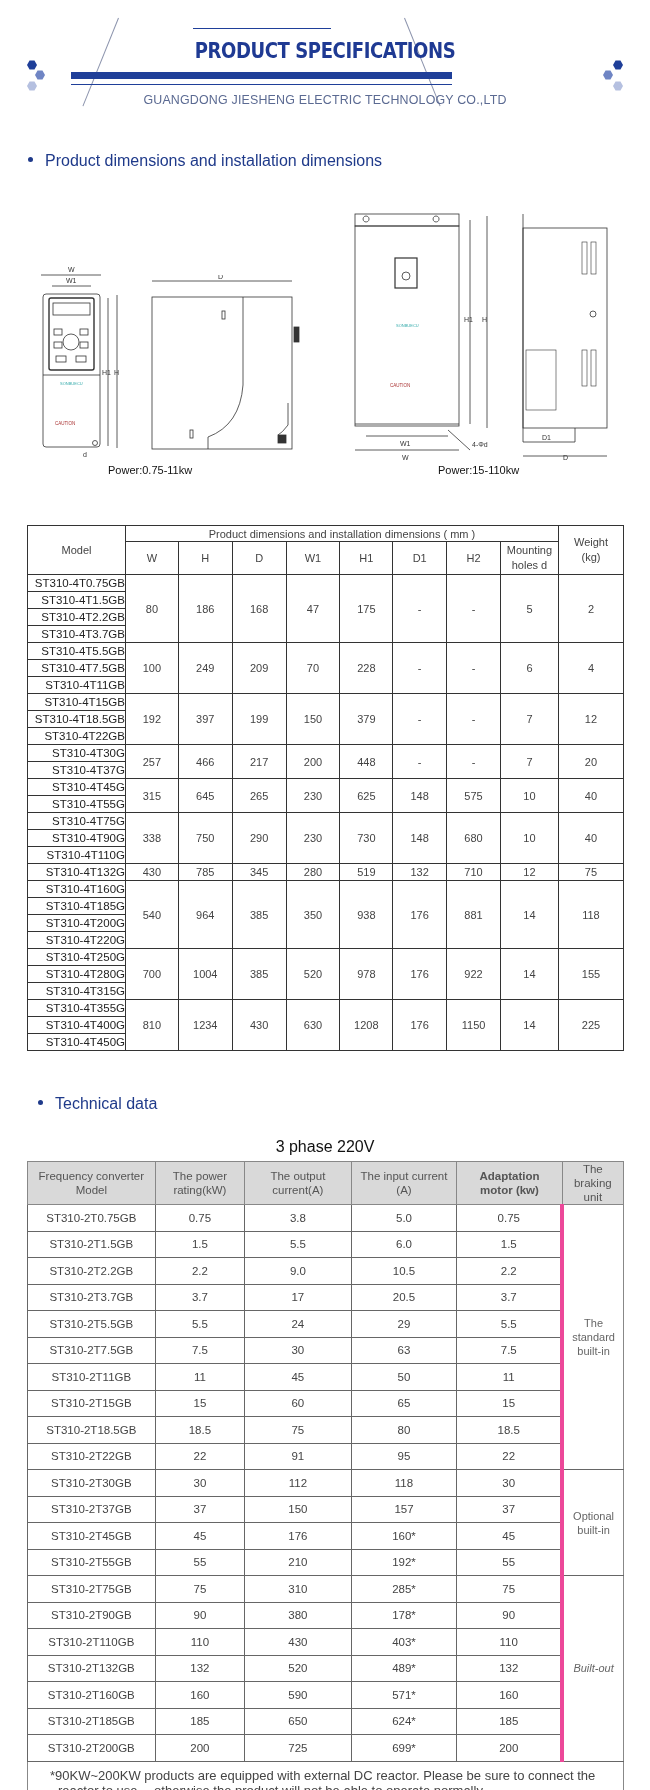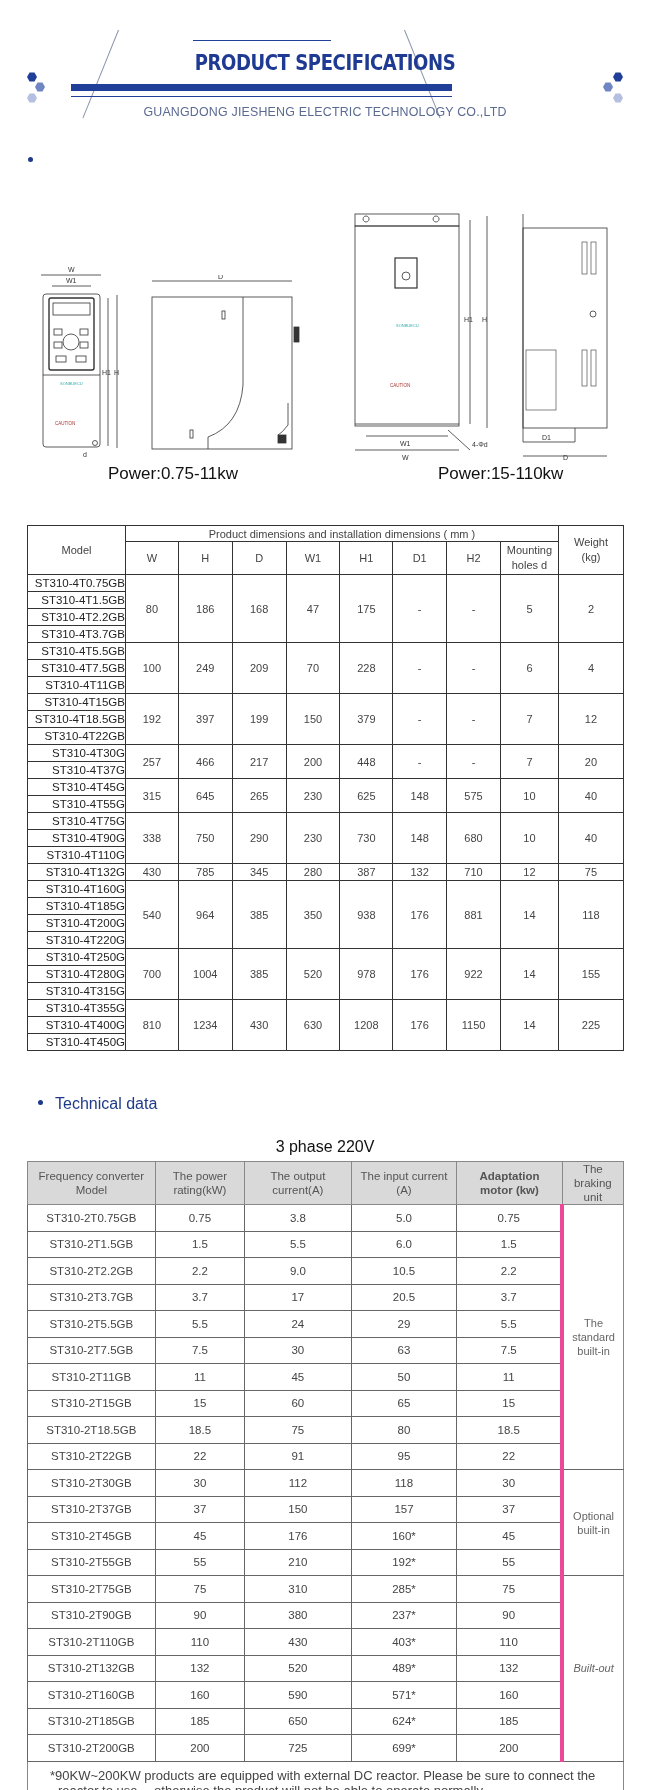--- a/index.html
+++ b/index.html
@@ -13,61 +13,61 @@
   .hdr-bar2 { left:71px; top:84px; width:381px; height:1px; background:#1f3f99; }
   .hdr-sub { left:0; width:650px; top:92px; text-align:center; font-size:13.5px; color:#5b6a92; transform:scaleX(0.92); letter-spacing:0.2px; }
   .hdr-diag { width:1px; height:95px; background:#8c94ad; }
   .hex { width:10px; height:10px; clip-path:polygon(25% 5%,75% 5%,100% 50%,75% 95%,25% 95%,0 50%); }
 
   .section-title { font-size:16px; color:#1f3a8a; }
   .section-title .dot { display:inline-block; width:5px; height:5px; border-radius:50%; background:#1f3a8a; margin-right:12px; vertical-align:middle; position:relative; top:-2px; }
 
   
   svg { position:absolute; }
-  .power-label { font-size:17px; color:#111; }
+  .power-label { font-size:11px; color:#111; }
 
   
   table { border-collapse:collapse; position:absolute; }
   .t1 { left:27px; top:525px; width:597px; font-size:11px; color:#444; }
   .t1 td, .t1 th { border:1px solid #333; text-align:center; font-weight:normal; padding:0; }
   .t1 th { color:#444; }
   .t1 .model { text-align:right; padding-left:2px; height:16px; font-size:11.5px; color:#222; white-space:nowrap; }
 
   
   .cap2 { left:0; width:650px; top:1138px; text-align:center; font-size:16px; color:#111; }
   .t2 { left:27px; top:1161px; width:597px; font-size:11.5px; color:#444; }
   .t2 th { background:#d9d9d9; border:1px solid #888; font-weight:normal; height:40px; color:#555; line-height:14px; }
   .t2 td { border:1px solid #666; text-align:center; height:23.5px; }
   .t2 .brk { border-left:4px solid #ec4899; border-right:1px solid #888; color:#666; font-size:11px; line-height:14px; }
   .t2 .note { text-align:left; padding:6px 10px 6px 22px; font-size:13px; color:#444; line-height:15px; height:auto; border-color:#888; }
   .t2 .note span { display:block; text-indent:-8px; padding-left:8px; }
 </style>
 </head>
 <body>
 
-<div class="abs" style="left:0;top:12px;width:528px;height:130px;">
+<div class="abs" style="left:0;top:0;width:528px;height:130px;">
   <div class="abs hdr-diag" style="left:118px;top:18px;transform:rotate(22deg);transform-origin:top;"></div>
   <div class="abs hdr-diag" style="left:404px;top:18px;transform:rotate(-22deg);transform-origin:top;"></div>
   <div class="abs hdr-top-line"></div>
   <div class="abs hdr-title">PRODUCT SPECIFICATIONS</div>
   <div class="abs hdr-bar"></div>
   <div class="abs hdr-bar2"></div>
   <div class="abs hdr-sub">GUANGDONG JIESHENG ELECTRIC TECHNOLOGY CO.,LTD</div>
 
   <div class="abs hex" style="left:27px;top:60px;background:#1f3f99;"></div>
   <div class="abs hex" style="left:35px;top:70px;background:#6f85c4;"></div>
   <div class="abs hex" style="left:27px;top:81px;background:#b5c0e0;"></div>
 
   <div class="abs hex" style="left:613px;top:60px;background:#1f3f99;"></div>
   <div class="abs hex" style="left:603px;top:70px;background:#6f85c4;"></div>
   <div class="abs hex" style="left:613px;top:81px;background:#b5c0e0;"></div>
 </div>
 
 <div class="abs section-title" style="left:28px;top:152px;">
-  <span class="dot"></span>
+  <span class="dot"></span><span>Product dimensions and installation dimensions</span>
 </div>
 
 <svg style="left:35px;top:265px;" width="95" height="200" viewBox="0 0 95 200">
   <g stroke="#333" fill="none" stroke-width="0.8">
     <line x1="6" y1="10" x2="66" y2="10"></line>
     <line x1="17" y1="21" x2="56" y2="21"></line>
     <rect x="8" y="29" width="57" height="153" rx="3"></rect>
     <rect x="14" y="33" width="45" height="72" rx="2" stroke-width="1.4"></rect>
     <rect x="18" y="38" width="37" height="12"></rect>
     <circle cx="36" cy="77" r="8"></circle>
@@ -289,21 +289,21 @@
       </tr>
       <tr>
         <td class="model">ST310-4T110G</td>
       </tr>
       <tr>
         <td class="model">ST310-4T132G</td>
         <td rowspan="1">430</td>
         <td rowspan="1">785</td>
         <td rowspan="1">345</td>
         <td rowspan="1">280</td>
-        <td rowspan="1">387</td>
+        <td rowspan="1">519</td>
         <td rowspan="1">132</td>
         <td rowspan="1">710</td>
         <td rowspan="1">12</td>
         <td rowspan="1">75</td>
       </tr>
       <tr>
         <td class="model">ST310-4T160G</td>
         <td rowspan="4">540</td>
         <td rowspan="4">964</td>
         <td rowspan="4">385</td>
@@ -493,21 +493,21 @@
         <td>75</td>
         <td>310</td>
         <td>285*</td>
         <td>75</td>
         <td class="brk" rowspan="7" style="padding: 0px 8px; font-style: italic;">Built-out</td>
       </tr>
       <tr>
         <td>ST310-2T90GB</td>
         <td>90</td>
         <td>380</td>
-        <td>237*</td>
+        <td>178*</td>
         <td>90</td>
       </tr>
       <tr>
         <td>ST310-2T110GB</td>
         <td>110</td>
         <td>430</td>
         <td>403*</td>
         <td>110</td>
       </tr>
       <tr>

